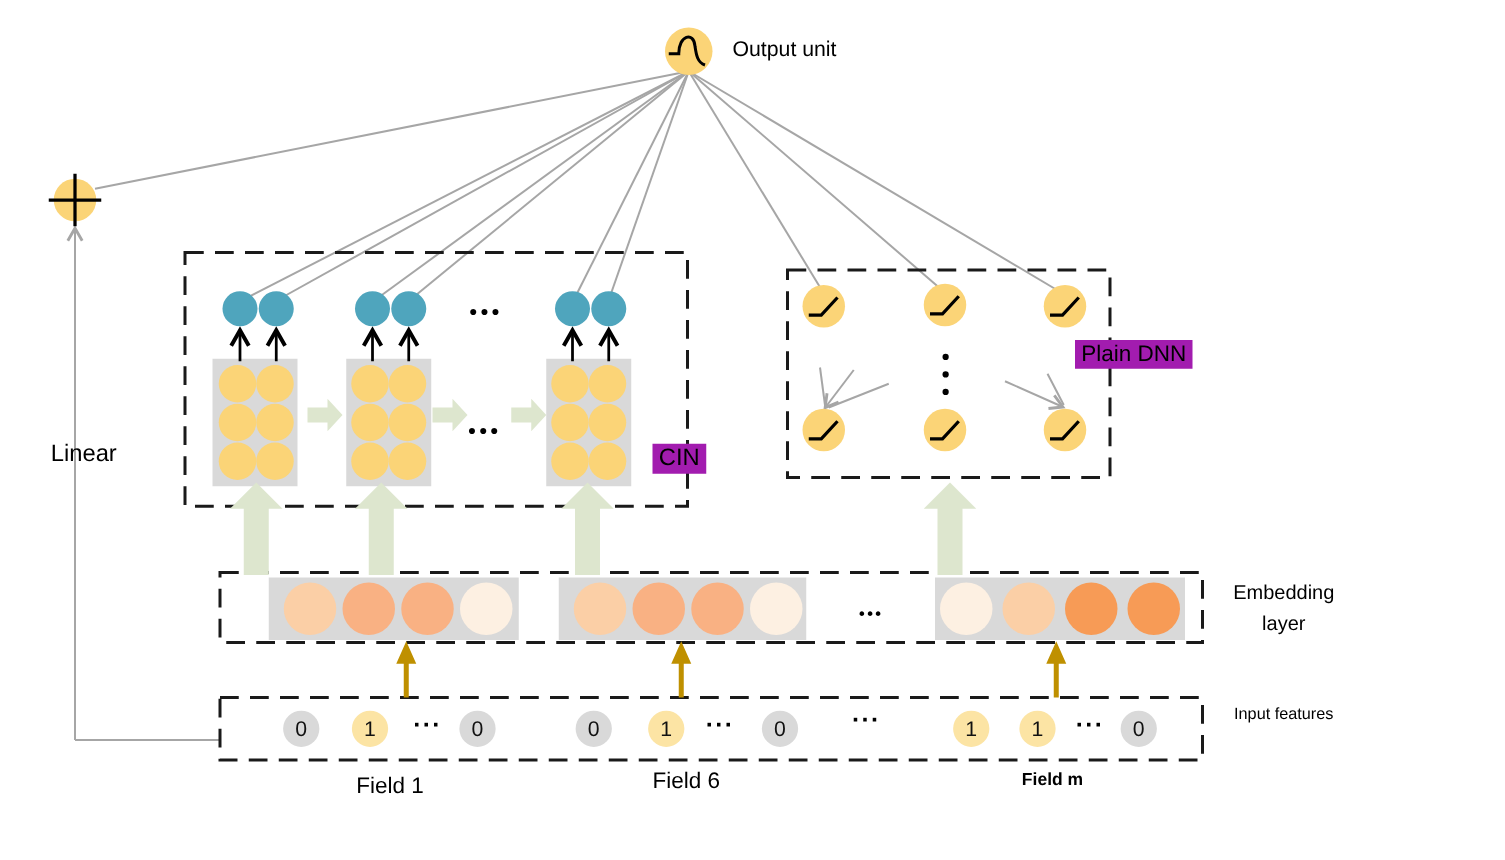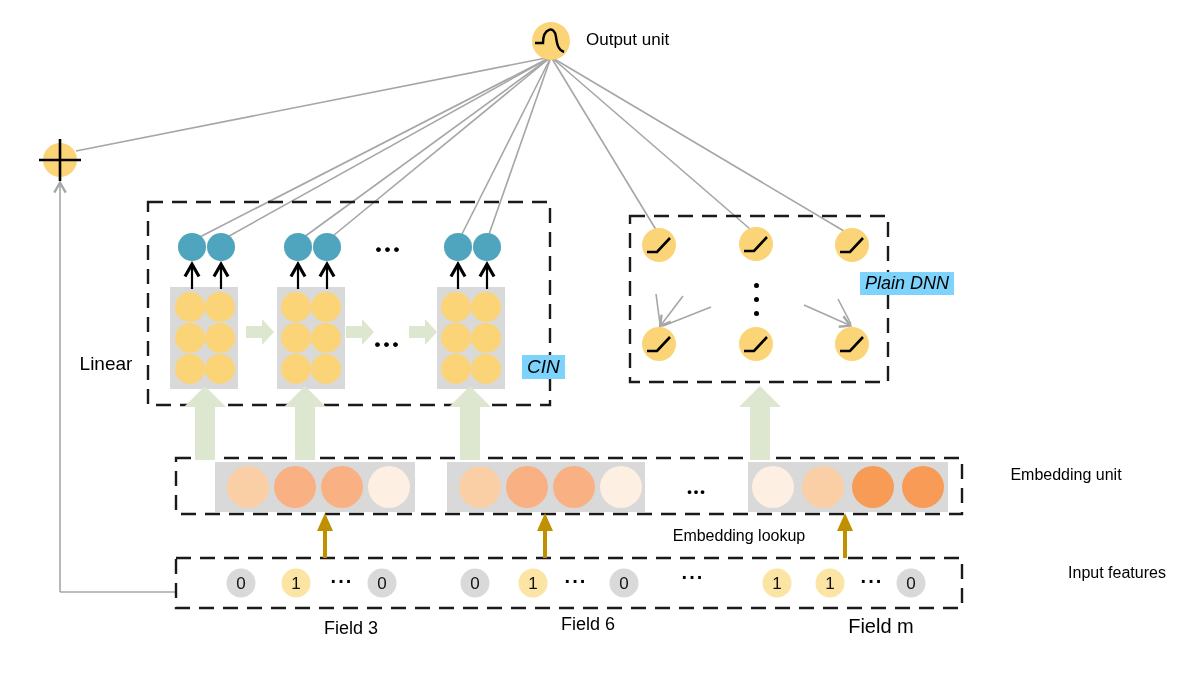--- a/index.html
+++ b/index.html
@@ -3,22 +3,22 @@
 <meta charset="utf-8">
 <style>
   html,body{margin:0;padding:0;background:#fff;}
   #canvas{position:relative;width:1204px;height:688px;background:#fff;overflow:hidden;
           font-family:"Liberation Sans",sans-serif;color:#000;}
   #wires{position:absolute;left:0;top:0;z-index:1;}
   .circle{position:absolute;border-radius:50%;transform:translate(-50%,-50%);
           display:flex;align-items:center;justify-content:center;z-index:2;}
   .digit{font-size:17px;color:#111;}
   .lbl{position:absolute;z-index:3;color:#000;}
-  .center{text-align:center;margin-left:39px;}
-  .whitebg{background:#7dd3fc;padding:1px 5px;font-style:italic;}
+  .center{text-align:center;}
+  .whitebg{background:#a21caf;padding:1px 5px;}
   .ell{position:absolute;transform:translate(-50%,-50%);z-index:3;color:#000;font-weight:bold;}
   .ell-big{font-size:17px;letter-spacing:3px;}
   .ell-med{font-size:13px;letter-spacing:2px;}
   .ell-dots{font-size:20px;letter-spacing:1px;}
   .vdots{position:absolute;left:754px;top:283px;z-index:3;}
   .vd{width:5px;height:5px;border-radius:50%;background:#000;margin-bottom:9px;}
   .glyph{overflow:visible;display:block;}
 </style>
 </head>
 <body>
@@ -203,39 +203,38 @@
   <div class="circle" style="left: 574px; top: 487px; width: 42px; height: 42px; background-color: rgb(249, 177, 131);"></div>
   <div class="circle" style="left: 621px; top: 487px; width: 42px; height: 42px; background-color: rgb(253, 240, 226);"></div>
 
   <div class="ell ell-med" style="left:697px;top:491px;">•••</div>
 
   <div class="circle" style="left: 773px; top: 487px; width: 42px; height: 42px; background-color: rgb(253, 240, 226);"></div>
   <div class="circle" style="left: 823px; top: 487px; width: 42px; height: 42px; background-color: rgb(251, 207, 166);"></div>
   <div class="circle" style="left: 873px; top: 487px; width: 42px; height: 42px; background-color: rgb(247, 155, 86);"></div>
   <div class="circle" style="left: 923px; top: 487px; width: 42px; height: 42px; background-color: rgb(247, 155, 86);"></div>
 
-  <div class="lbl center" style="left:968px;top:463px;width:118px;font-size:16px;line-height:1.55;">Embedding unit</div>
-  <div class="lbl center" style="left:601px;top:527px;width:198px;font-size:16px;">Embedding lookup</div>
+  <div class="lbl center" style="left:968px;top:463px;width:118px;font-size:16px;line-height:1.55;">Embedding layer</div>
 
   <div class="circle digit" style="left: 241px; top: 583px; width: 29px; height: 29px; background-color: rgb(217, 217, 217);">0</div>
   <div class="circle digit" style="left: 296px; top: 583px; width: 29px; height: 29px; background-color: rgb(252, 228, 164);">1</div>
   <div class="ell ell-dots" style="left:342px;top:581px;">···</div>
   <div class="circle digit" style="left: 382px; top: 583px; width: 29px; height: 29px; background-color: rgb(217, 217, 217);">0</div>
 
   <div class="circle digit" style="left: 475px; top: 583px; width: 29px; height: 29px; background-color: rgb(217, 217, 217);">0</div>
   <div class="circle digit" style="left: 533px; top: 583px; width: 29px; height: 29px; background-color: rgb(252, 228, 164);">1</div>
   <div class="ell ell-dots" style="left:576px;top:581px;">···</div>
   <div class="circle digit" style="left: 624px; top: 583px; width: 29px; height: 29px; background-color: rgb(217, 217, 217);">0</div>
 
   <div class="ell ell-dots" style="left:693px;top:577px;">···</div>
 
   <div class="circle digit" style="left: 777px; top: 583px; width: 29px; height: 29px; background-color: rgb(252, 228, 164);">1</div>
   <div class="circle digit" style="left: 830px; top: 583px; width: 29px; height: 29px; background-color: rgb(252, 228, 164);">1</div>
   <div class="ell ell-dots" style="left:872px;top:581px;">···</div>
   <div class="circle digit" style="left: 911px; top: 583px; width: 29px; height: 29px; background-color: rgb(217, 217, 217);">0</div>
 
-  <div class="lbl center" style="left:1019px;top:561px;width:118px;font-size:16px;line-height:1.55;">Input features</div>
-
-  <div class="lbl center" style="left:272px;top:618px;width:80px;font-size:18px;">Field 3</div>
+  <div class="lbl center" style="left:968px;top:561px;width:118px;font-size:13px;line-height:1.55;">Input features</div>
+
+  <div class="lbl center" style="left:272px;top:618px;width:80px;font-size:18px;">Field 1</div>
   <div class="lbl center" style="left:509px;top:614px;width:80px;font-size:18px;">Field 6</div>
-  <div class="lbl center" style="left:802px;top:615px;width:80px;font-size:20px;">Field m</div>
+  <div class="lbl center" style="left:802px;top:615px;width:80px;font-size:14px;font-weight:bold;">Field m</div>
 
 </div>
 
 </body></html>

